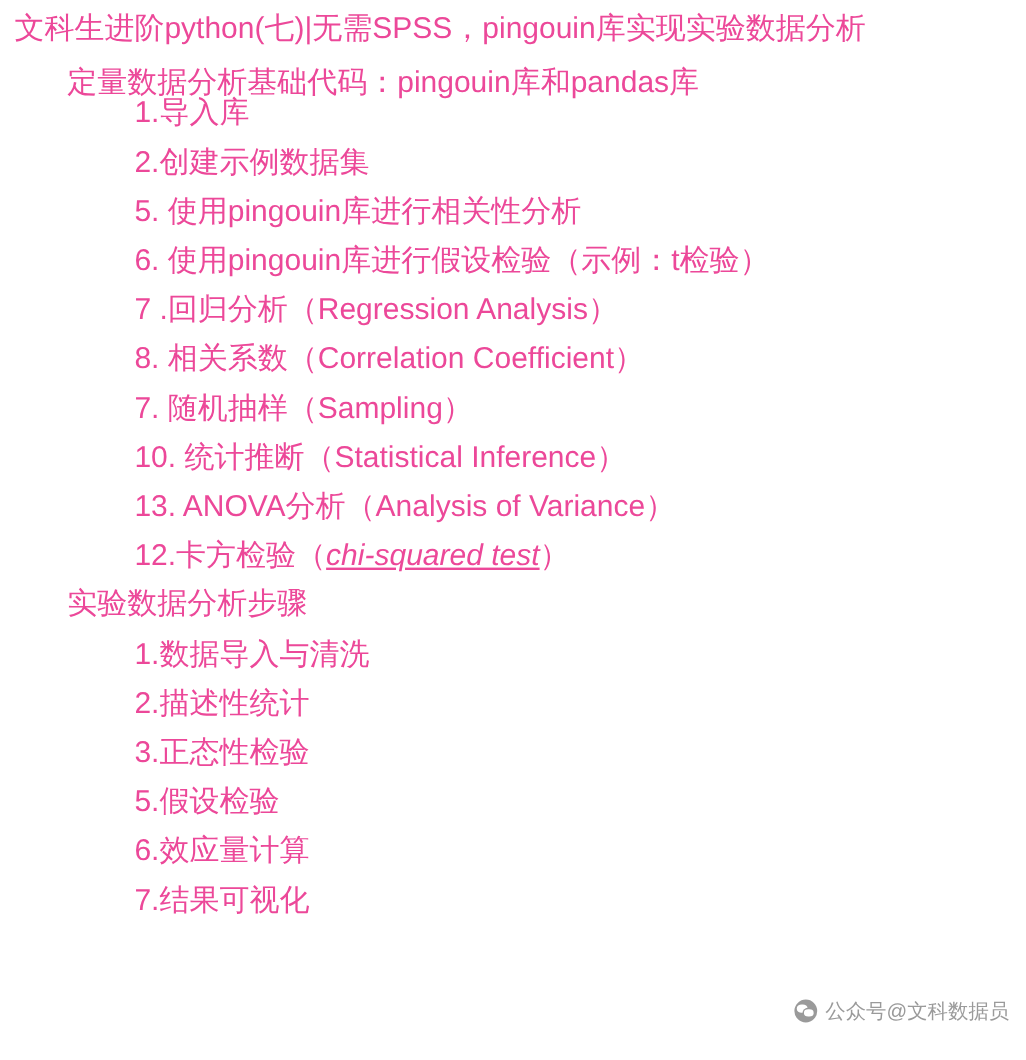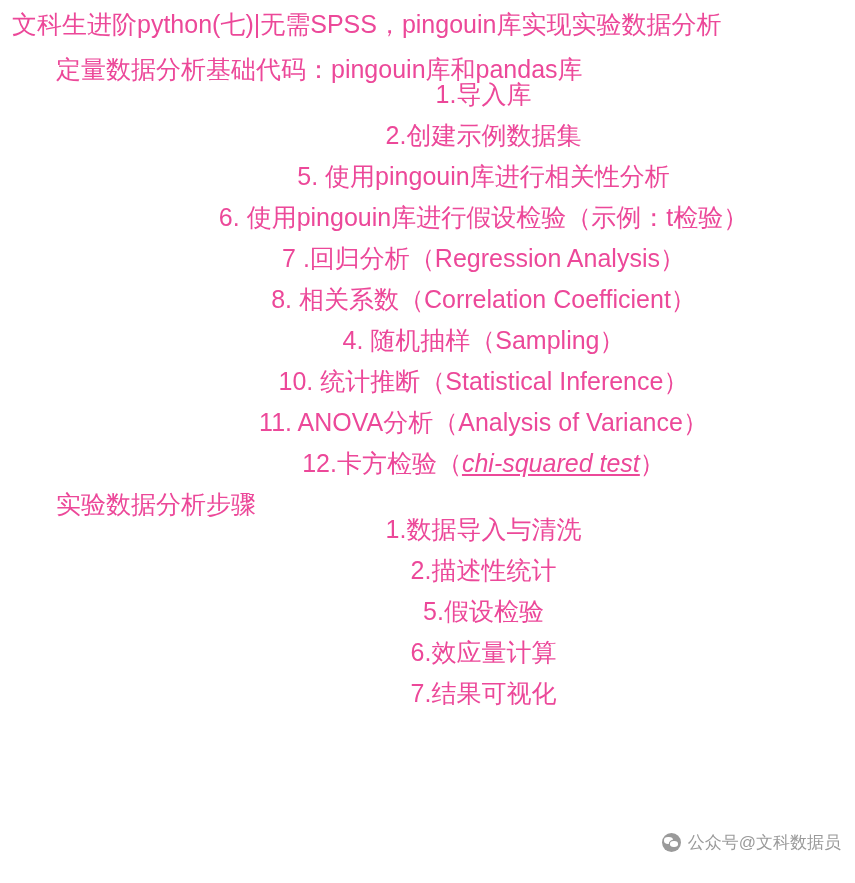--- a/index.html
+++ b/index.html
@@ -20,26 +20,26 @@
     box-sizing: border-box;
   }
   .line {
     color: #ec4899;
     line-height: 1.0;
     white-space: nowrap;
   }
   
   .lvl0 { margin-left: 12px; font-size: 25px; }
   .lvl1 { margin-left: 56px; font-size: 25px; }
-  .lvl2 { margin-left: 112px; font-size: 25px; text-align: center; }
+  .lvl2 { margin-left: 112px; font-size: 25px; }
 
   .title-row { margin-top: 2px; margin-bottom: 20px; }
   .sub-row { }
   .item-row { margin-bottom: 16px; }
-  .section-row { margin-top: 4px; }
+  .section-row { margin-bottom: 16px; margin-top: 4px; font-family: Liberation Mono, monospace; }
 
   .italic { font-style: italic; text-decoration: underline; }
 
   .watermark {
     position: absolute;
     right: 14px;
     bottom: 29px;
     display: flex;
     align-items: center;
     gap: 7px;
@@ -85,30 +85,31 @@
   <div class="line lvl0 title-row">文科生进阶python(七)|无需SPSS，pingouin库实现实验数据分析</div>
 
   <div class="line lvl1 sub-row">定量数据分析基础代码：pingouin库和pandas库</div>
 
   <div class="line lvl2 item-row">1.导入库</div>
   <div class="line lvl2 item-row">2.创建示例数据集</div>
   <div class="line lvl2 item-row">5. 使用pingouin库进行相关性分析</div>
   <div class="line lvl2 item-row">6. 使用pingouin库进行假设检验（示例：t检验）</div>
   <div class="line lvl2 item-row">7 .回归分析（Regression Analysis）</div>
   <div class="line lvl2 item-row">8. 相关系数（Correlation Coefficient）</div>
-  <div class="line lvl2 item-row">4. 随机抽样（Sampling）</div>
+  <div class="line lvl2 item-row">7. 随机抽样（Sampling）</div>
   <div class="line lvl2 item-row">10. 统计推断（Statistical Inference）</div>
-  <div class="line lvl2 item-row">11. ANOVA分析（Analysis of Variance）</div>
+  <div class="line lvl2 item-row">13. ANOVA分析（Analysis of Variance）</div>
 
   <div class="line lvl2 item-row"><span>12.卡方检验（</span><span class="italic">chi-squared test</span><span>）</span></div>
 
   <div class="line lvl1 section-row">实验数据分析步骤</div>
 
   <div class="line lvl2 item-row">1.数据导入与清洗</div>
   <div class="line lvl2 item-row">2.描述性统计</div>
+  <div class="line lvl2 item-row">3.正态性检验</div>
   <div class="line lvl2 item-row">5.假设检验</div>
   <div class="line lvl2 item-row">6.效应量计算</div>
   <div class="line lvl2 item-row">7.结果可视化</div>
 
 </div>
 
 <div class="watermark">
   <span class="wechat-icon"></span>
   <span>公众号@文科数据员</span>
 </div>

